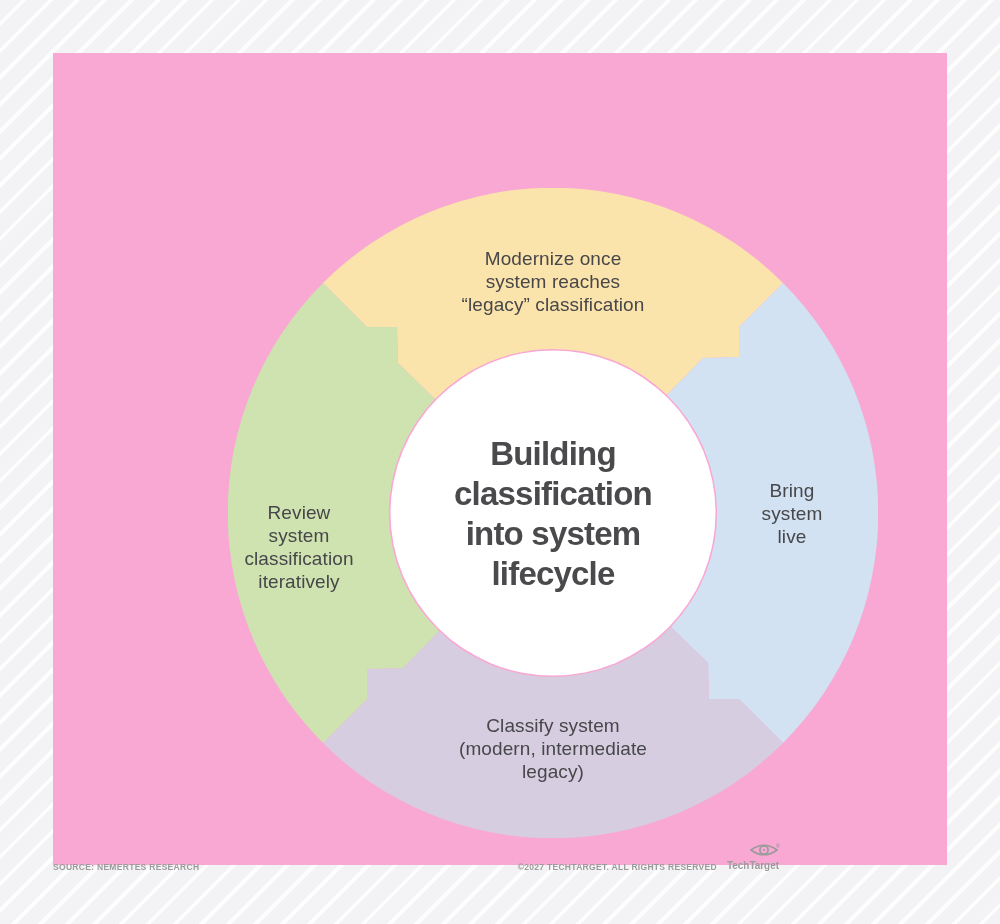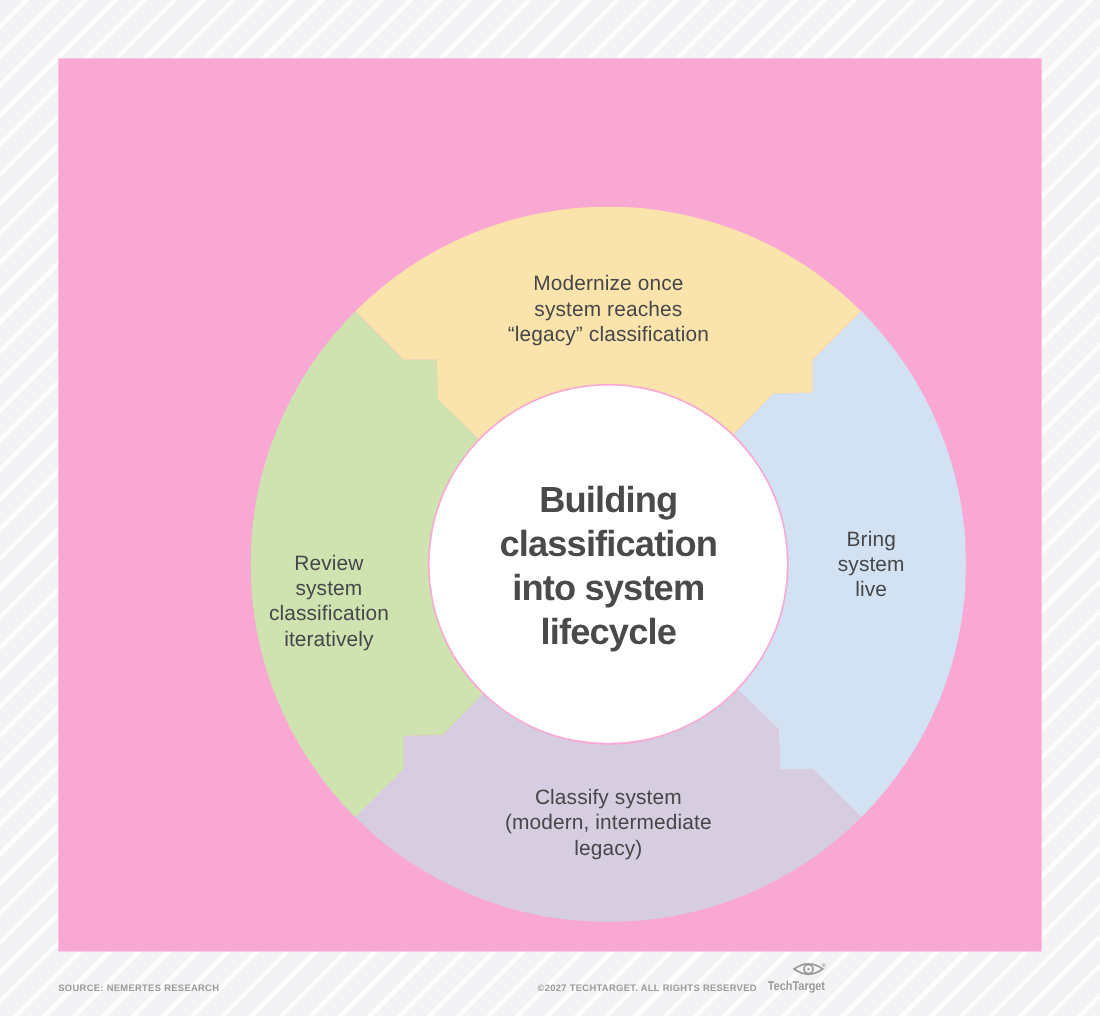--- a/index.html
+++ b/index.html
@@ -20,21 +20,21 @@
   .label-top{left:330px;top:194px;width:340px;}
   .label-right{left:659px;top:426px;width:160px;text-align:center;}
   .label-bottom{left:330px;top:661px;width:340px;text-align:center;}
   .label-left{left:164px;top:416px;width:164px;margin-top:32px;}
   .center-title{
     position:absolute;left:340px;top:381px;width:320px;text-align:center;
     white-space:pre-line;color:#4a4a4c;font-size:33px;line-height:40px;
     font-weight:700;letter-spacing:-0.8px;
   }
   .footer{
-    position:absolute;left:0;top:865px;width:800px;height:59px;
+    position:absolute;left:0;top:834px;width:800px;height:59px;padding-left:29px;
   }
   .footer-source{
     position:absolute;left:53px;top:28px;
     color:#9b9b9b;font-size:8.5px;font-weight:700;letter-spacing:0.3px;
   }
   .footer-copyright{
     position:absolute;right:112px;top:28px;
     color:#9b9b9b;font-size:8.5px;font-weight:700;letter-spacing:0.3px;
   }
   .brand-logo{position:absolute;right:49px;top:8px;width:54px;height:30px;}

